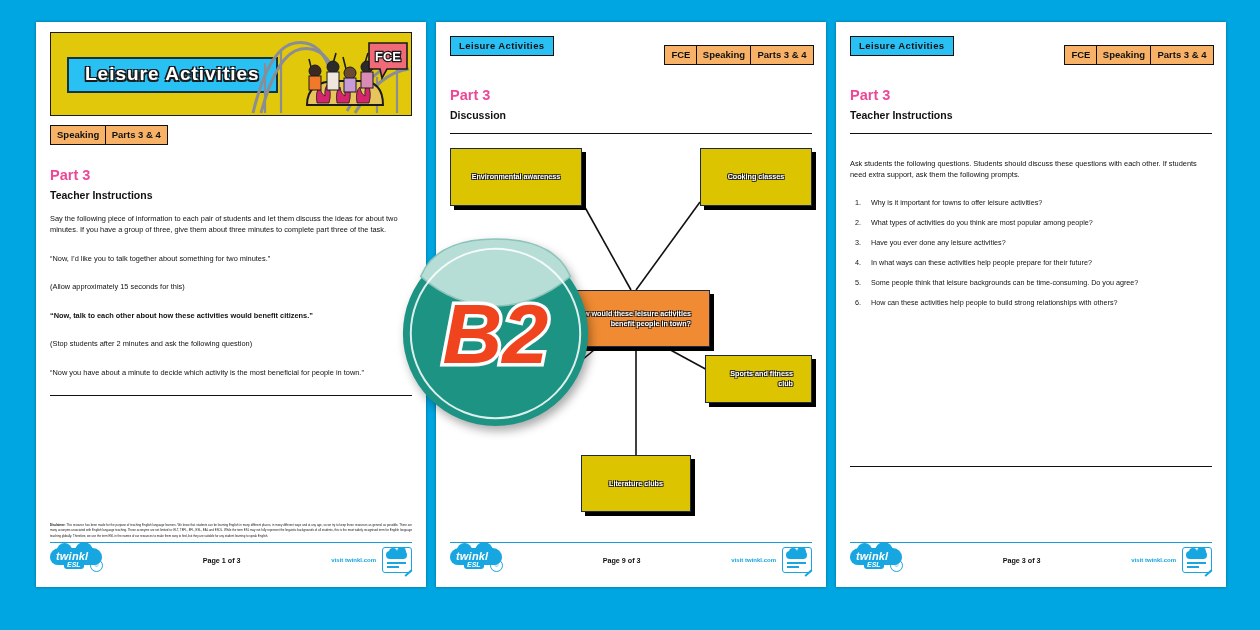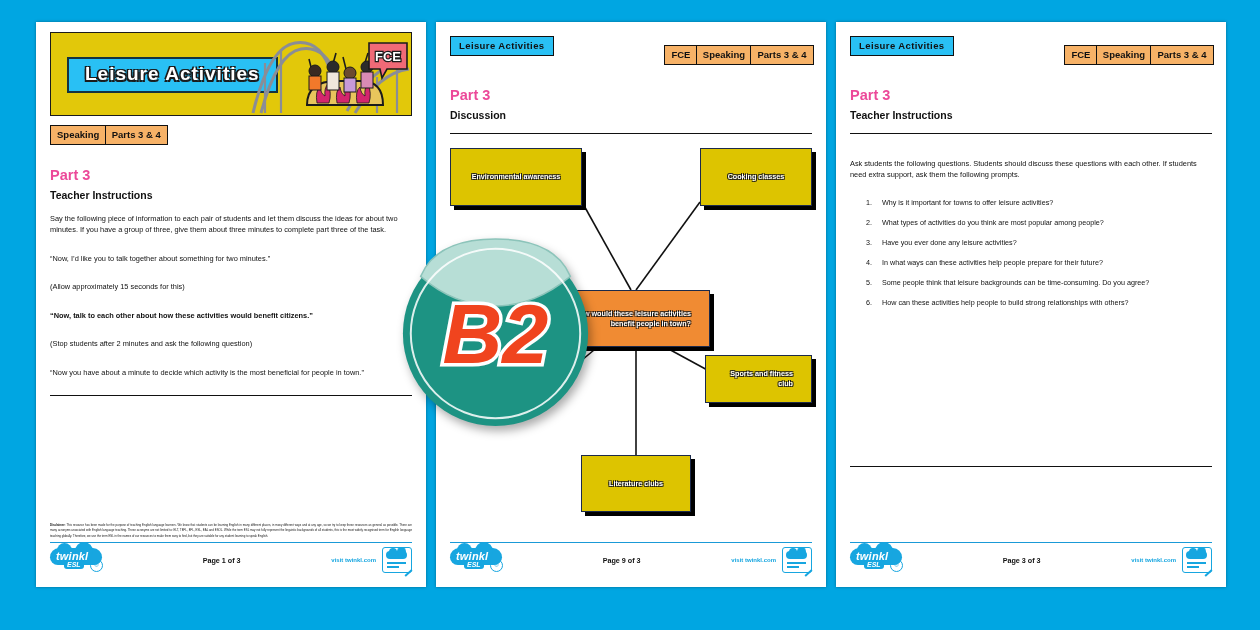--- a/index.html
+++ b/index.html
@@ -119,21 +119,21 @@
   }
   .node.center{
     background:#f08b33;color:#ffffff;z-index:4;
   }
   .lines{position:absolute;left:0;top:0;width:362px;height:400px;z-index:2;}
 
   
   ul.prompts{margin:0 0 20px 0;padding-left:16px;list-style:none;}
   ul.prompts li{font-size:7.2px;line-height:1.2;margin-bottom:9px;color:#111;position:relative;}
   ul.prompts li:before{content:"•";position:absolute;left:-9px;top:-1px;font-size:8px;}
-  ol.questions{margin:16px;padding:0;list-style:none;counter-reset:q;}
+  ol.questions{margin:5px;padding:0;list-style:none;counter-reset:q;}
   ol.questions li{
     font-size:7.2px;line-height:1.25;margin-bottom:11px;color:#111;
     position:relative;padding-left:16px;counter-increment:q;
   }
   ol.questions li:before{content:counter(q) ".";position:absolute;left:0;top:0;}
   .rule-bottom{position:absolute;left:14px;right:14px;bottom:120px;border-top:1.6px solid #111;}
 
   
   .b2{
     position:absolute;left:397px;top:233px;width:197px;height:197px;z-index:40;

